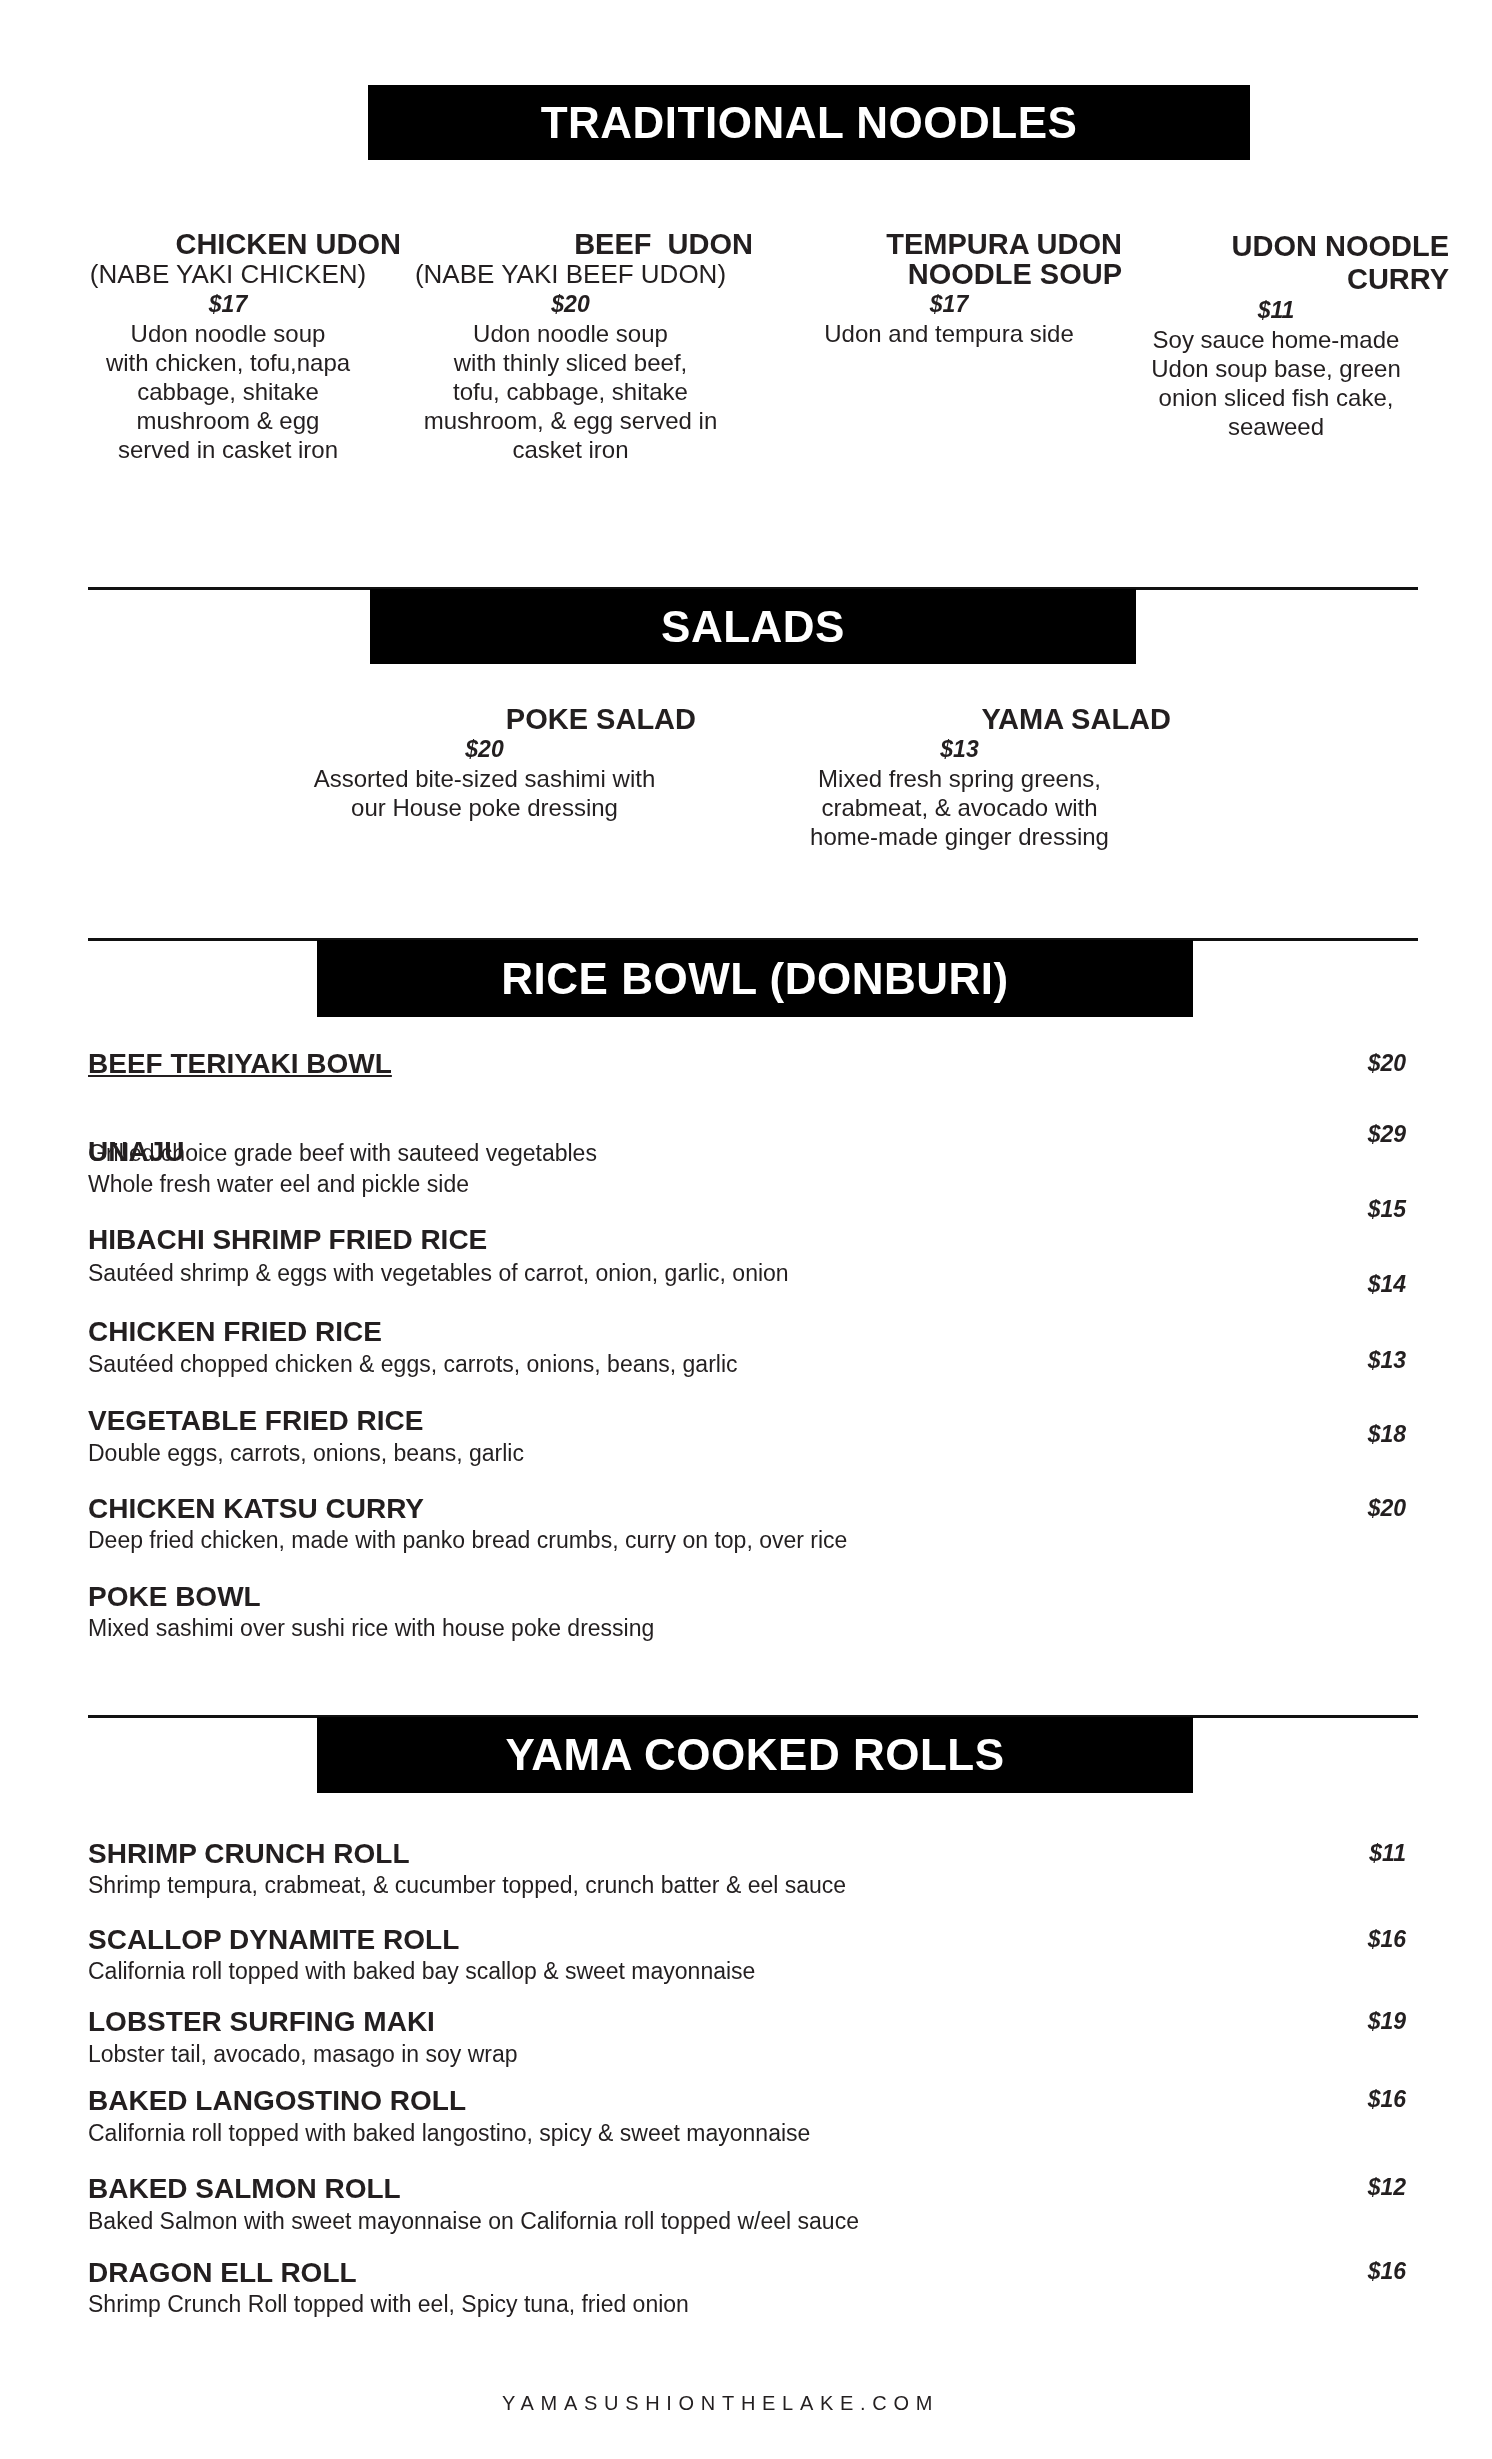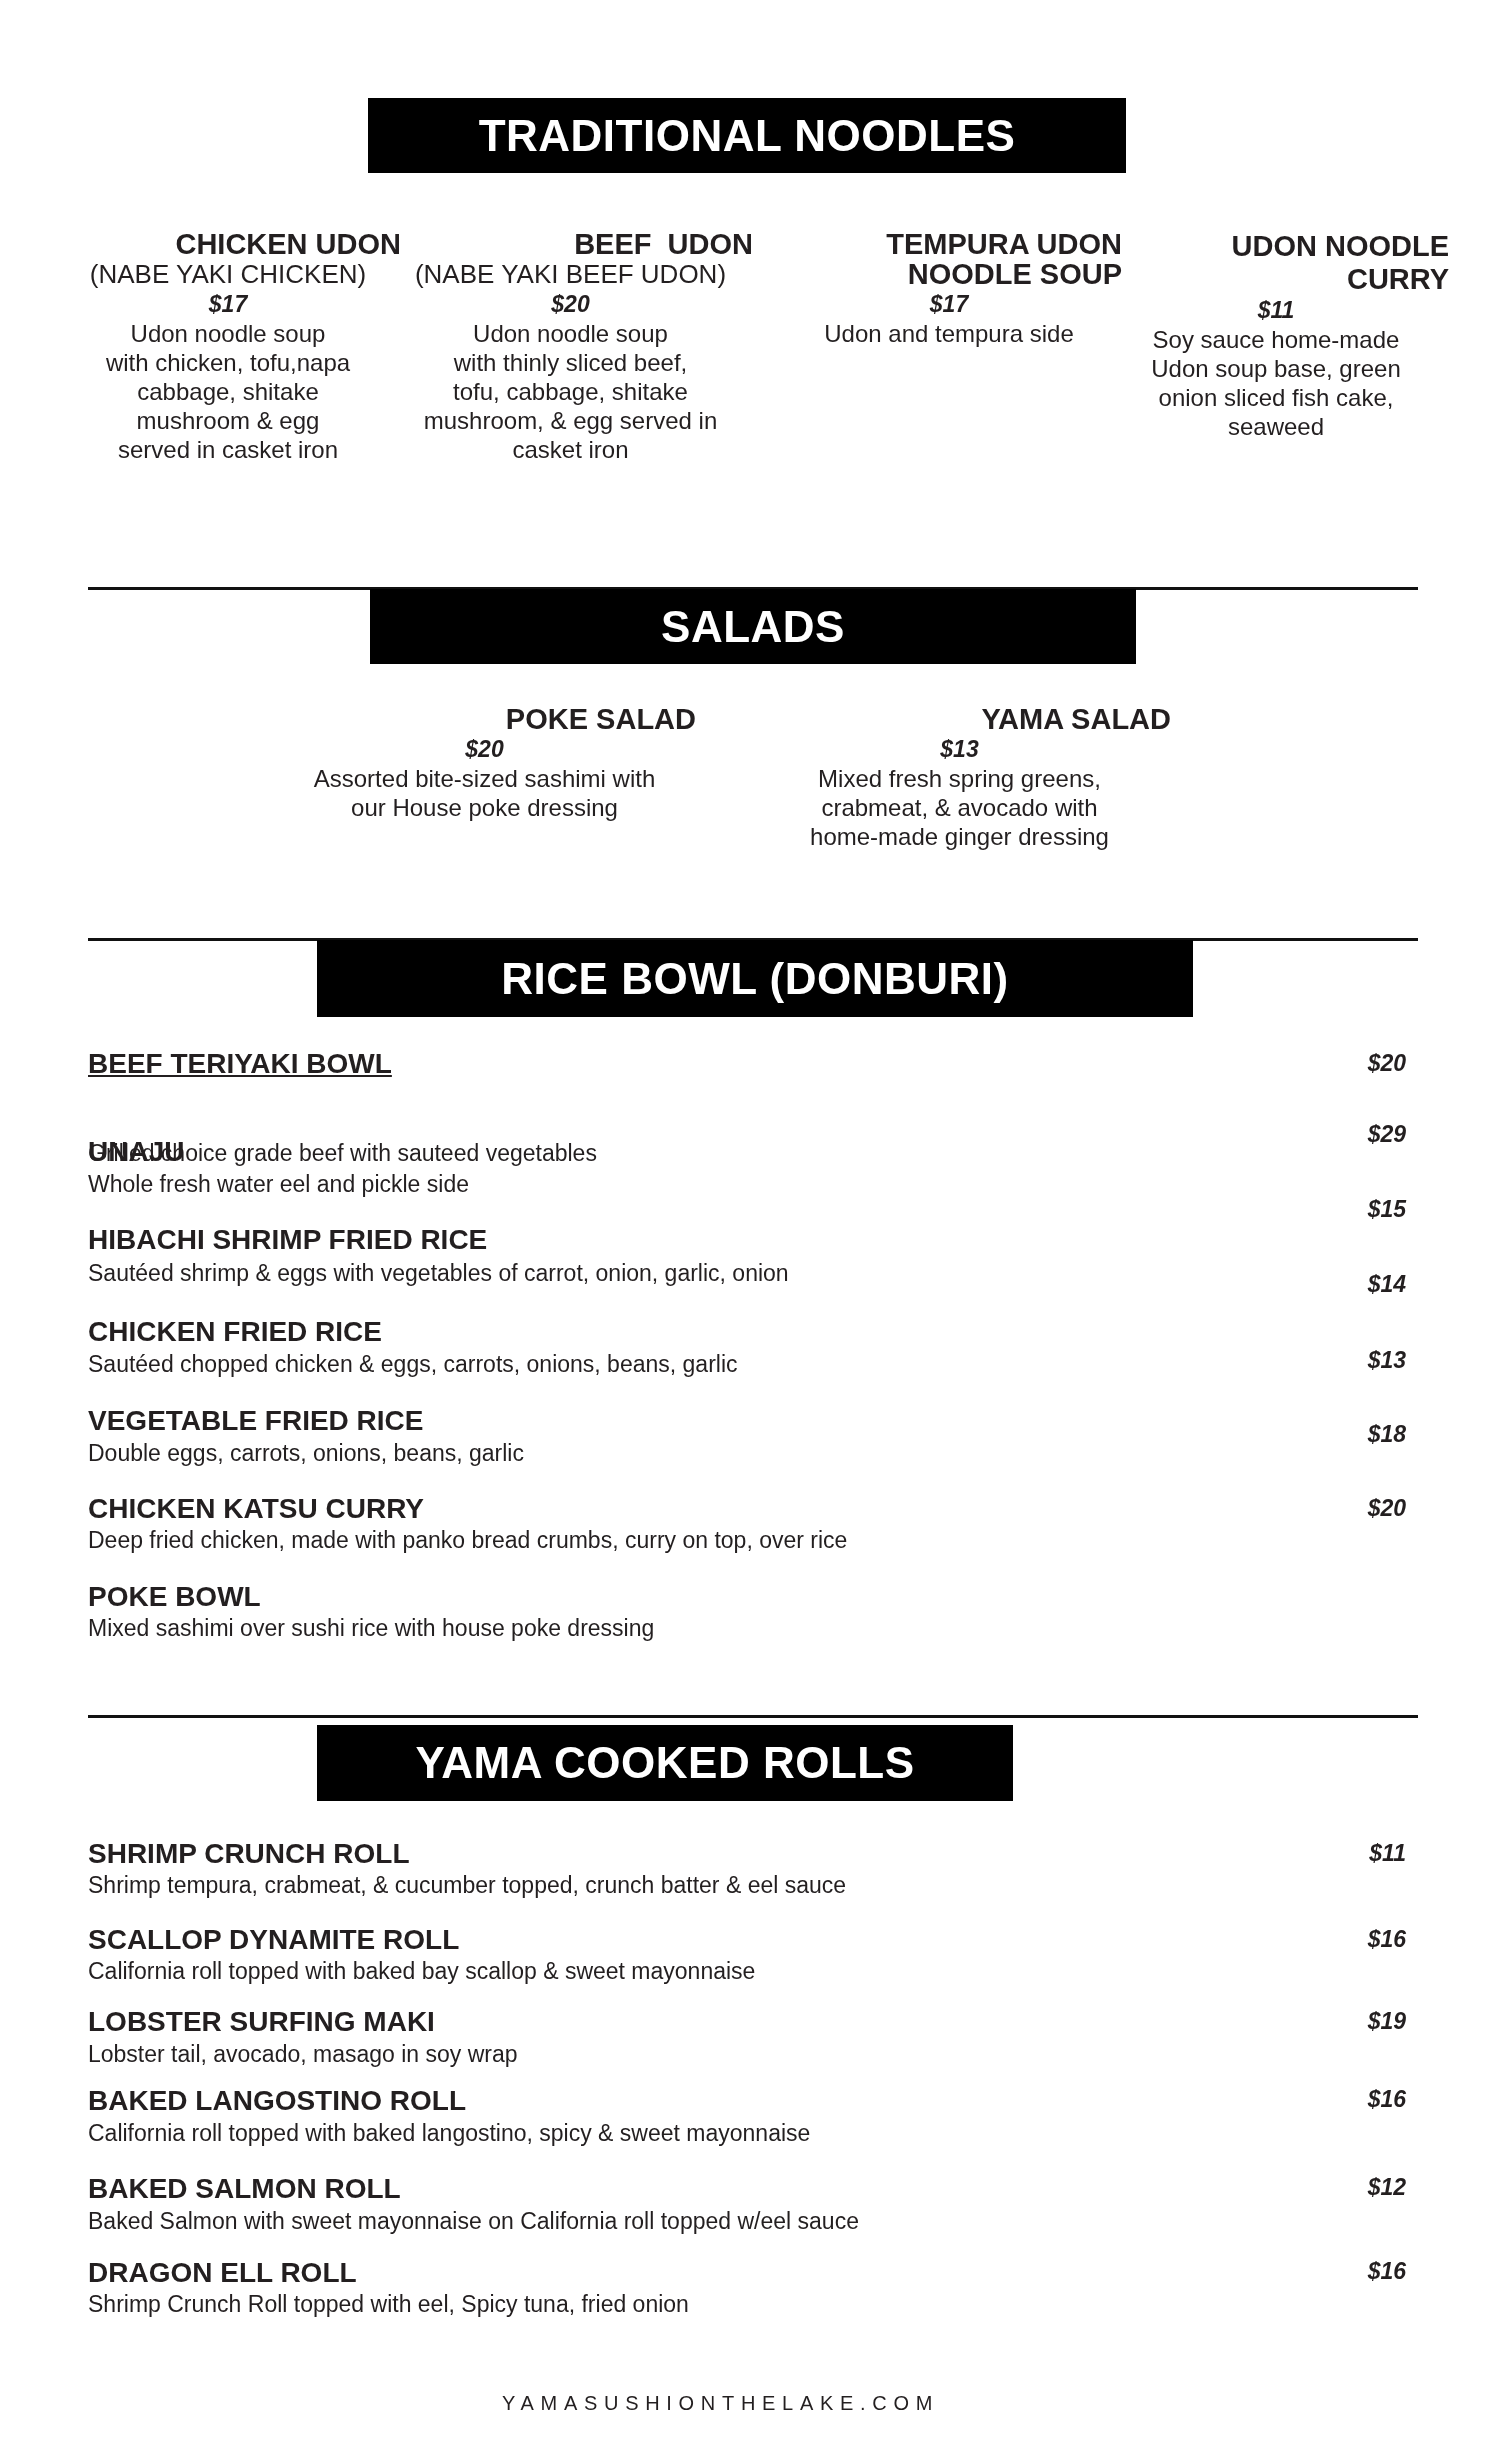--- a/index.html
+++ b/index.html
@@ -13,21 +13,21 @@
   .col-desc { font-size:24px; line-height:29px; color:#231f20; }
   .row { position:absolute; left:88px; width:1318px; }
   .row-title { position:absolute; left:0; font-weight:bold; font-size:28px; white-space:nowrap; transform:translateY(-50%); }
   .row-desc { position:absolute; left:0; font-size:23px; white-space:nowrap; transform:translateY(-50%); }
   .row-price { position:absolute; right:0; font-weight:bold; font-style:italic; font-size:23px; transform:translateY(-50%); }
   .footer { position:absolute; left:0; width:1441px; text-align:center; font-size:20px; letter-spacing:6.7px; transform:translateY(-50%); color:#231f20; }
 </style>
 </head>
 <body>
 
-<div class="bar" style="left:368px; top:98px; width:758px; height:75px;justify-content:center;">
+<div class="bar" style="left:368px; top:85px; width:882px; height:75px;justify-content:center;">
   <span>TRADITIONAL NOODLES</span>
 </div>
 
 <div class="col" style="left:228px; top:229px;">
   <div class="col-title">CHICKEN UDON</div>
   <div class="col-sub">(NABE YAKI CHICKEN)</div>
   <div class="col-price">$17</div>
   <div class="col-desc">Udon noodle soup</div>
   <div class="col-desc">with chicken, tofu,napa</div>
   <div class="col-desc">cabbage, shitake</div>
@@ -118,21 +118,21 @@
   <div class="row-desc" style="top:1540px;">Deep fried chicken, made with panko bread crumbs, curry on top, over rice</div>
   <div class="row-price" style="top:1434px;">$18</div>
 </div>
 <div class="row" style="top:0;">
   <div class="row-title" style="top:1597px;">POKE BOWL</div>
   <div class="row-desc" style="top:1628px;">Mixed sashimi over sushi rice with house poke dressing</div>
   <div class="row-price" style="top:1508px;">$20</div>
 </div>
 
 <div class="rule" style="top:1715px;"></div>
-<div class="bar" style="left:317px; top:1717px; width:696px; height:76px;margin-top:8px;">
+<div class="bar" style="left:317px; top:1717px; width:876px; height:76px;">
   <span>YAMA COOKED ROLLS</span>
 </div>
 
 <div class="row" style="top:0;">
   <div class="row-title" style="top:1854px;">SHRIMP CRUNCH ROLL</div>
   <div class="row-desc" style="top:1885px;">Shrimp tempura, crabmeat, &amp; cucumber topped, crunch batter &amp; eel sauce</div>
   <div class="row-price" style="top:1853px;">$11</div>
 </div>
 <div class="row" style="top:0;">
   <div class="row-title" style="top:1940px;">SCALLOP DYNAMITE ROLL</div>

